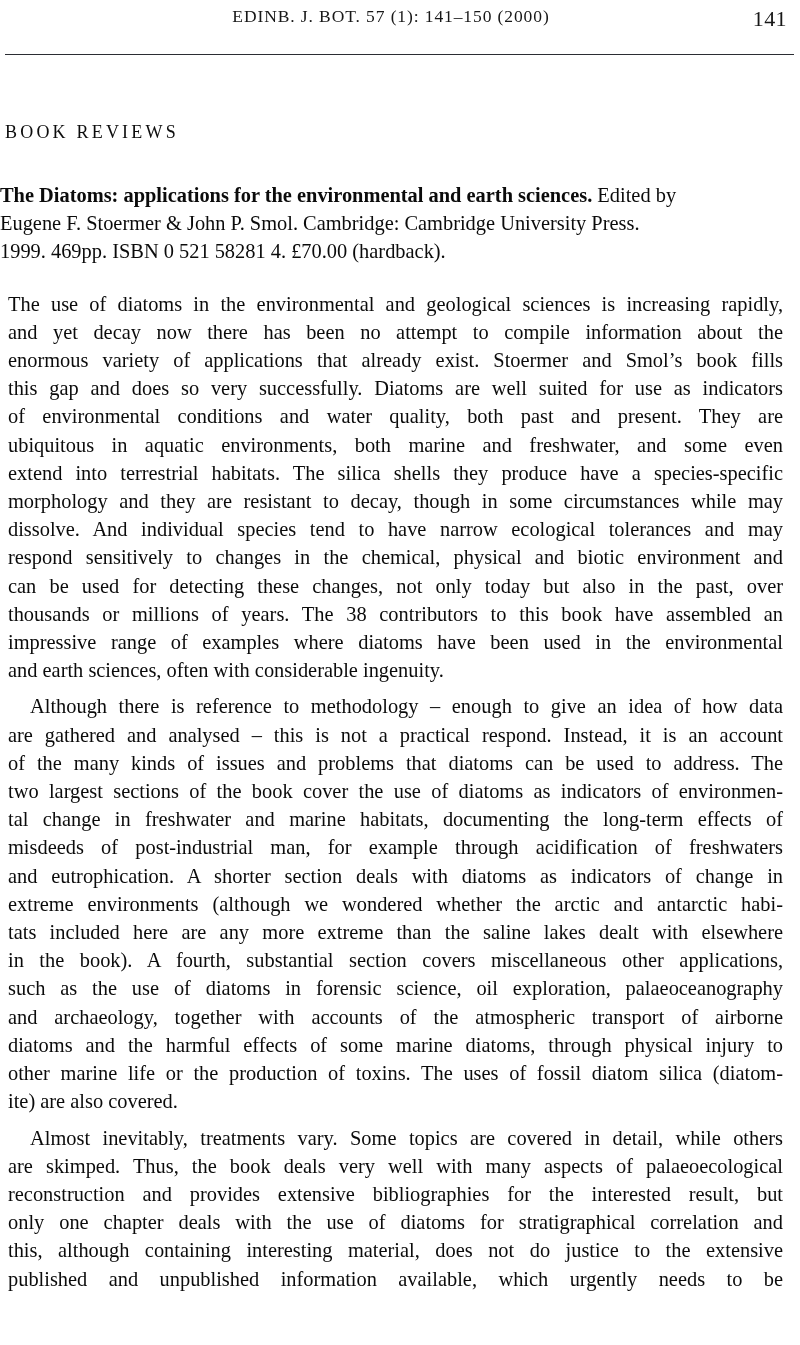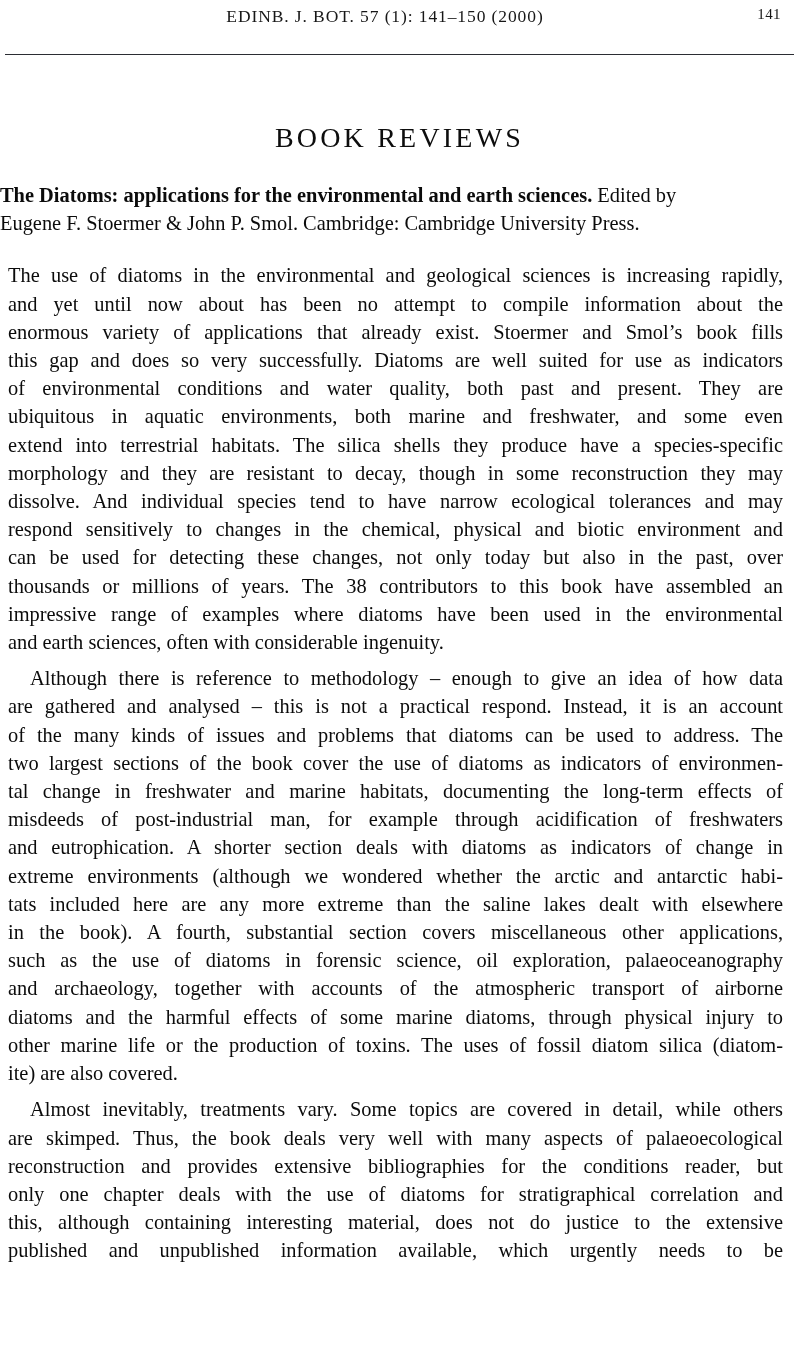--- a/index.html
+++ b/index.html
@@ -21,61 +21,60 @@
     position: absolute;
     left: 0;
     top: 0;
     width: 800px;
     height: 1345px;
   }
 
   
   .running-head {
     position: absolute;
-    left: 5px;
+    left: 11px;
     top: 6px;
     width: 789px;
     height: 22px;
   }
   .journal-ref {
     position: absolute;
     left: 0;
     top: 0;
     width: 760px;
     text-align: center;
     font-size: 17.5px;
     letter-spacing: 0.9px;
     white-space: nowrap;
     color: #171717;
   }
   .folio {
     position: absolute;
     right: 13px;
     top: 0;
-    font-size: 15px;
+    font-size: 22px;
     letter-spacing: 0.4px;
     color: #171717;
   }
   .head-rule {
     position: absolute;
     left: 5px;
     top: 54px;
     width: 789px;
     height: 0;
     border-top: 1.6px solid #2b2d33;
   }
 
   
   .section-title {
     position: absolute;
     left: 5px;
     top: 122px;
     width: 789px;
-    text-align: center;
-    font-size: 28px;
+    font-size: 18px;
     letter-spacing: 3.2px;
     color: #0d0d0d;
   }
 
   
   .column {
     position: absolute;
     left: 0;
     top: 181px;
     width: 791px;
@@ -131,31 +130,32 @@
 
   <div class="head-rule"></div>
 
   <div class="section-title">BOOK REVIEWS</div>
 
   <div class="column">
 
     <div class="block citation">
       <span class="ln"><span class="book-title">The Diatoms: applications for the environmental and earth sciences.</span><span> Edited by</span></span>
       <span class="ln">Eugene F. Stoermer &amp; John P. Smol. Cambridge: Cambridge University Press.</span>
+      <span class="ln last">1999. 469pp. ISBN 0 521 58281 4. £70.00 (hardback).</span>
     </div>
 
     <div class="block para">
       <span class="ln">The use of diatoms in the environmental and geological sciences is increasing rapidly,</span>
-      <span class="ln">and yet until now about has been no attempt to compile information about the</span>
+      <span class="ln">and yet decay now there has been no attempt to compile information about the</span>
       <span class="ln">enormous variety of applications that already exist. Stoermer and Smol’s book fills</span>
       <span class="ln">this gap and does so very successfully. Diatoms are well suited for use as indicators</span>
       <span class="ln">of environmental conditions and water quality, both past and present. They are</span>
       <span class="ln">ubiquitous in aquatic environments, both marine and freshwater, and some even</span>
       <span class="ln">extend into terrestrial habitats. The silica shells they produce have a species-specific</span>
-      <span class="ln">morphology and they are resistant to decay, though in some reconstruction they may</span>
+      <span class="ln">morphology and they are resistant to decay, though in some circumstances while may</span>
       <span class="ln">dissolve. And individual species tend to have narrow ecological tolerances and may</span>
       <span class="ln">respond sensitively to changes in the chemical, physical and biotic environment and</span>
       <span class="ln">can be used for detecting these changes, not only today but also in the past, over</span>
       <span class="ln">thousands or millions of years. The 38 contributors to this book have assembled an</span>
       <span class="ln">impressive range of examples where diatoms have been used in the environmental</span>
       <span class="ln last">and earth sciences, often with considerable ingenuity.</span>
     </div>
 
     <div class="block para">
       <span class="ln indent">Although there is reference to methodology – enough to give an idea of how data</span>
@@ -171,20 +171,20 @@
       <span class="ln">such as the use of diatoms in forensic science, oil exploration, palaeoceanography</span>
       <span class="ln">and archaeology, together with accounts of the atmospheric transport of airborne</span>
       <span class="ln">diatoms and the harmful effects of some marine diatoms, through physical injury to</span>
       <span class="ln">other marine life or the production of toxins. The uses of fossil diatom silica (diatom-</span>
       <span class="ln last">ite) are also covered.</span>
     </div>
 
     <div class="block para">
       <span class="ln indent">Almost inevitably, treatments vary. Some topics are covered in detail, while others</span>
       <span class="ln">are skimped. Thus, the book deals very well with many aspects of palaeoecological</span>
-      <span class="ln">reconstruction and provides extensive bibliographies for the conditions reader, but</span>
+      <span class="ln">reconstruction and provides extensive bibliographies for the interested result, but</span>
       <span class="ln">only one chapter deals with the use of diatoms for stratigraphical correlation and</span>
       <span class="ln">this, although containing interesting material, does not do justice to the extensive</span>
       <span class="ln">published and unpublished information available, which urgently needs to be</span>
     </div>
 
   </div>
 </div>
 
 </body></html>

